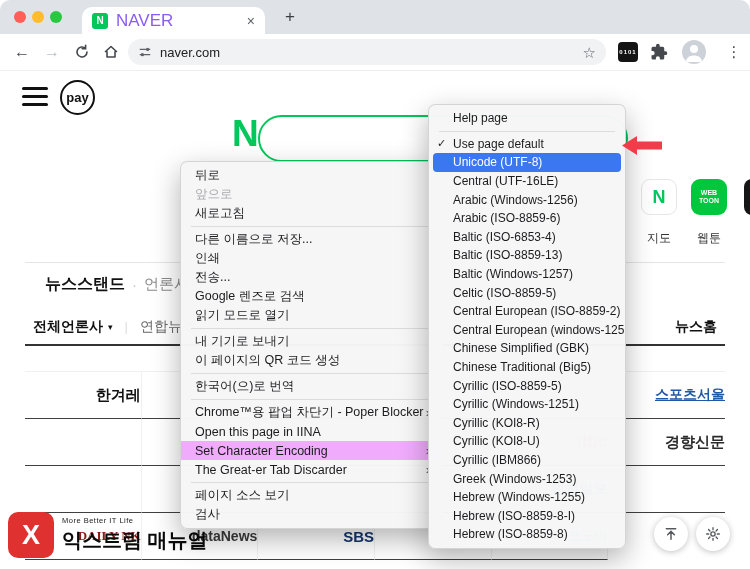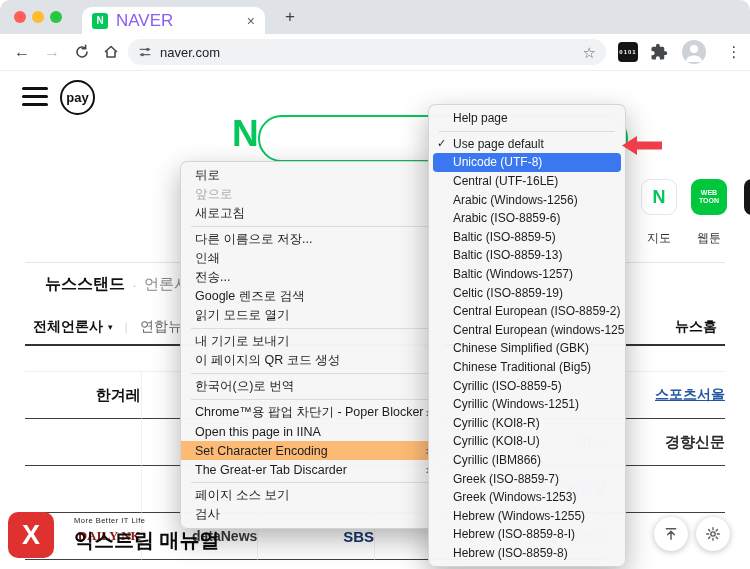--- a/index.html
+++ b/index.html
@@ -80,38 +80,38 @@
 .logo-khan .cell-label{font-size:15px;font-weight:800;color:#2b2b2b}
 .logo-incheon .cell-label{font-size:14px;font-weight:800;color:#1A5DAD}
 .logo-dailynk .cell-label{font-family:"Liberation Serif","DejaVu Serif",serif;font-size:13px;font-weight:700;color:#8B1A12}
 .logo-datanews .cell-label{font-size:14px;font-weight:800;color:#3a3a3a}
 .logo-sbs .cell-label{font-size:15px;font-weight:800;color:#15356E}
 .logo-econo .cell-label{font-size:13px;font-weight:800;color:#0AA5A0}
 
 
 .watermark{position:absolute;left:8px;top:441px;display:flex;align-items:center;z-index:6}
 .wm-box{width:46px;height:46px;border-radius:10px;background:var(--brand-red,#E03131);color:#fff;font-size:27px;font-weight:900;display:flex;align-items:center;justify-content:center;flex:none}
-.wm-text{margin-left:20px}
+.wm-text{margin-left:8px}
 .wm-tag{font-size:7.5px;letter-spacing:.5px;color:#222;margin-bottom:2px}
 .wm-brand{font-size:20px;font-weight:800;color:#0a0a0a}
 
 
 .fab{position:absolute;width:34px;height:34px;border-radius:50%;background:#fff;box-shadow:0 1px 6px rgba(0,0,0,.25);display:flex;align-items:center;justify-content:center;color:#55585c;z-index:6}
 .fab svg{width:16px;height:16px}
 .fab-top{left:654px;top:446px}
 .fab-gear{left:696px;top:446px}
 
 
 .menu{position:absolute;background:rgba(246,246,247,.98);border:1px solid rgba(0,0,0,.14);border-radius:7px;box-shadow:0 10px 28px rgba(0,0,0,.3);padding:4px 0;z-index:20}
 .ctx{left:180px;top:161px;width:263px}
 .sub{left:428px;top:104px;width:198px;z-index:21}
 .mi{position:relative;display:flex;align-items:center;height:19px;padding:0 12px 0 14px;font-size:12.5px;color:#1c1c1e;white-space:nowrap;overflow:hidden}
 .sub .mi{height:18.6px;padding:0 10px 0 24px;font-size:12px}
 .mi.disabled{color:#A9A9AC}
-.mi.highlighted{background:#fdba74}
+.mi.highlighted{background:#f0abfc}
 .mi.selected{background:var(--selection-blue,#3B77F0);color:#fff;border-radius:4px;margin:0 4px;padding-left:20px}
 .msep{height:1px;background:#DCDCDE;margin:3px 10px}
 .mi-check{position:absolute;left:8px;width:14px;font-size:11px;display:none}
 .mi.checked .mi-check{display:inline}
 .mi-check::before{content:"✓"}
 .mi-arrow{display:none;margin-left:auto;color:#55555a;font-size:13px}
 .mi.has-arrow .mi-arrow{display:inline}
 .mi-arrow::before{content:"›"}
 
 
@@ -429,36 +429,36 @@
         <span class="mi-label">Arabic (Windows-1256)</span>
 
       </div>
       <div class="mi">
 
         <span class="mi-label">Arabic (ISO-8859-6)</span>
 
       </div>
       <div class="mi">
 
-        <span class="mi-label">Baltic (ISO-8859-5)</span>
+        <span class="mi-label">Baltic (ISO-6853-4)</span>
 
       </div>
       <div class="mi">
 
         <span class="mi-label">Baltic (ISO-8859-13)</span>
 
       </div>
       <div class="mi">
 
         <span class="mi-label">Baltic (Windows-1257)</span>
 
       </div>
       <div class="mi">
 
-        <span class="mi-label">Celtic (ISO-8859-19)</span>
+        <span class="mi-label">Celtic (ISO-8859-5)</span>
 
       </div>
       <div class="mi">
 
         <span class="mi-label">Central European (ISO-8859-2)</span>
 
       </div>
       <div class="mi">
 
         <span class="mi-label">Central European (windows-1250)</span>
@@ -490,25 +490,20 @@
 
       </div>
       <div class="mi">
 
         <span class="mi-label">Cyrillic (KOI8-U)</span>
 
       </div>
       <div class="mi">
 
         <span class="mi-label">Cyrillic (IBM866)</span>
-
-      </div>
-      <div class="mi">
-
-        <span class="mi-label">Greek (ISO-8859-7)</span>
 
       </div>
       <div class="mi">
 
         <span class="mi-label">Greek (Windows-1253)</span>
 
       </div>
       <div class="mi">
 
         <span class="mi-label">Hebrew (Windows-1255)</span>

